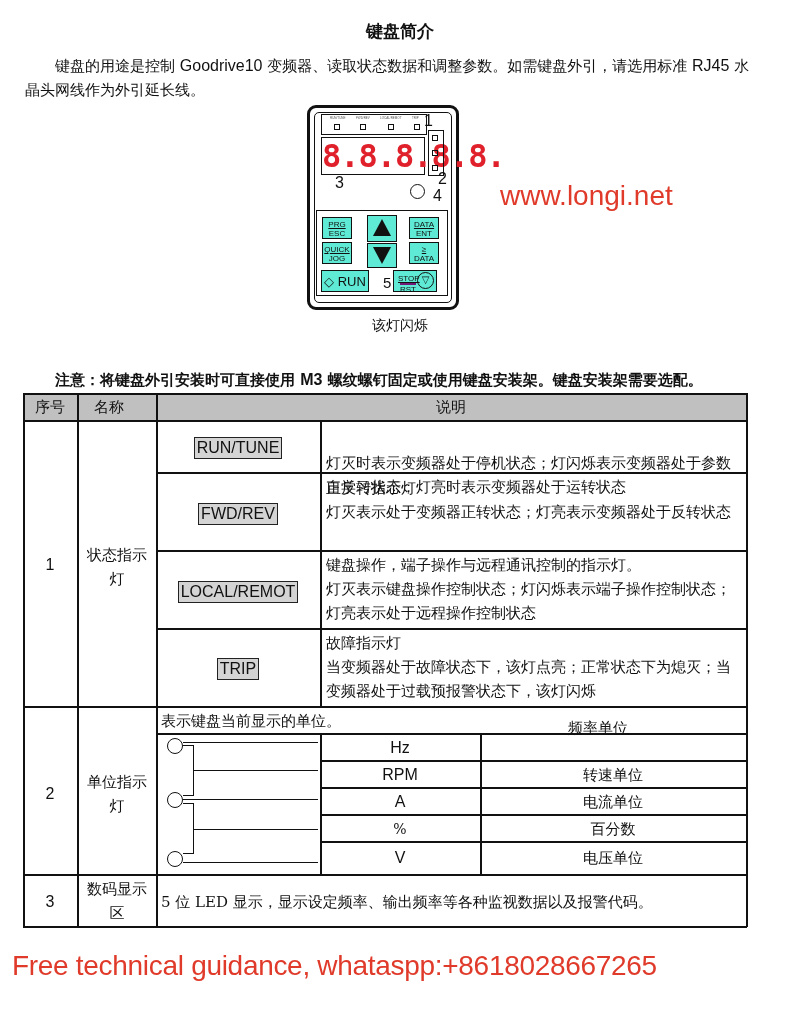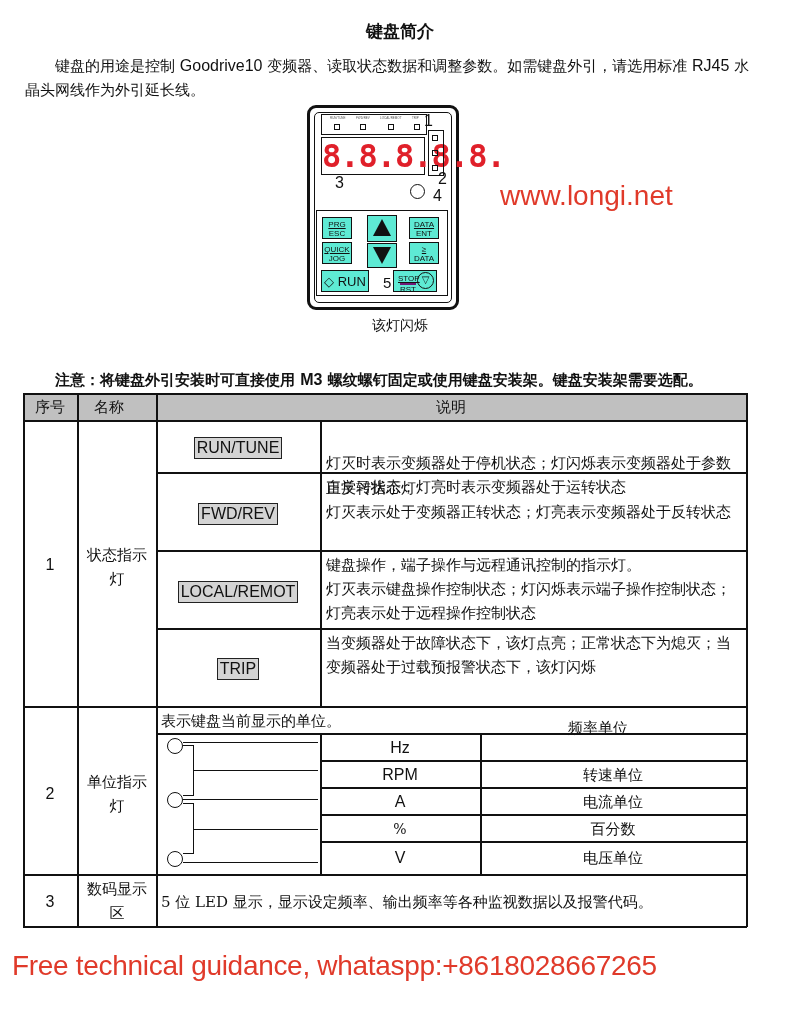--- a/index.html
+++ b/index.html
@@ -167,20 +167,21 @@
   </div>
 
   <div class="cell-text ctr" style="left:156px;top:580px;width:164px;"><span class="tag">LOCAL/REMOT</span></div>
   <div class="cell-text" style="left:326px;top:553px;width:418px;">
     <div>键盘操作，端子操作与远程通讯控制的指示灯。</div>
     <div>灯灭表示键盘操作控制状态；灯闪烁表示端子操作控制状态；灯亮表示处于远程操作控制状态</div>
   </div>
 
   <div class="cell-text ctr" style="left:156px;top:657px;width:164px;"><span class="tag">TRIP</span></div>
   <div class="cell-text" style="left:326px;top:631px;width:418px;">
+    <div>故障指示灯</div>
     <div>当变频器处于故障状态下，该灯点亮；正常状态下为熄灭；当变频器处于过载预报警状态下，该灯闪烁</div>
   </div>
 
   <div class="cell-text ctr num" style="left:23px;top:782px;width:54px;">2</div>
   <div class="cell-text ctr" style="left:82px;top:770px;width:70px;">单位指示灯</div>
   <div class="cell-text" style="left:161px;top:709px;width:580px;">表示键盘当前显示的单位。</div>
 
   <div>
     <div class="circle" style="left:167px;top:738px;"></div>
     <div class="circle" style="left:167px;top:792px;"></div>

